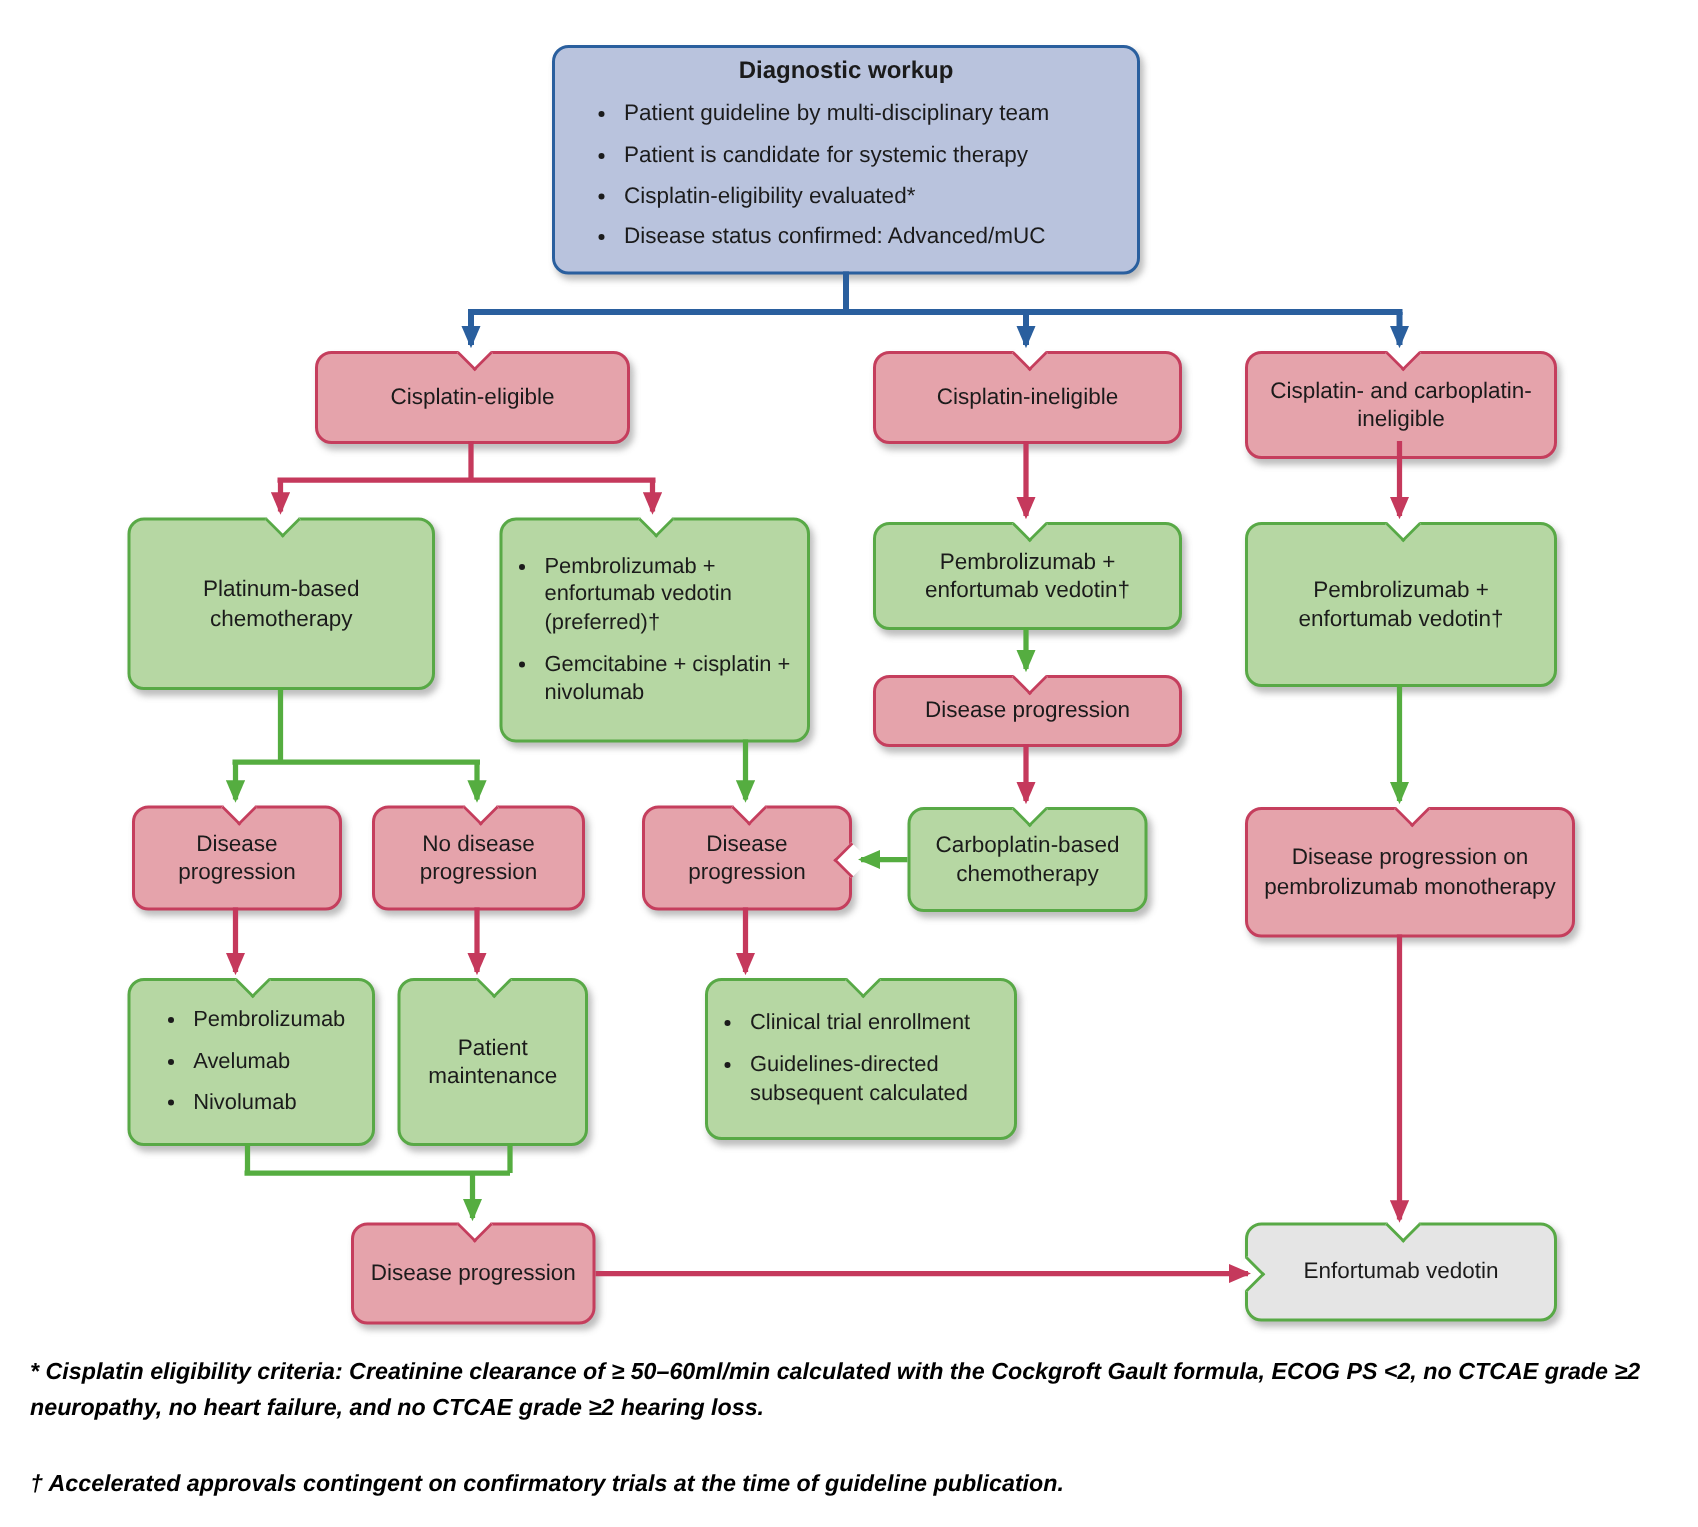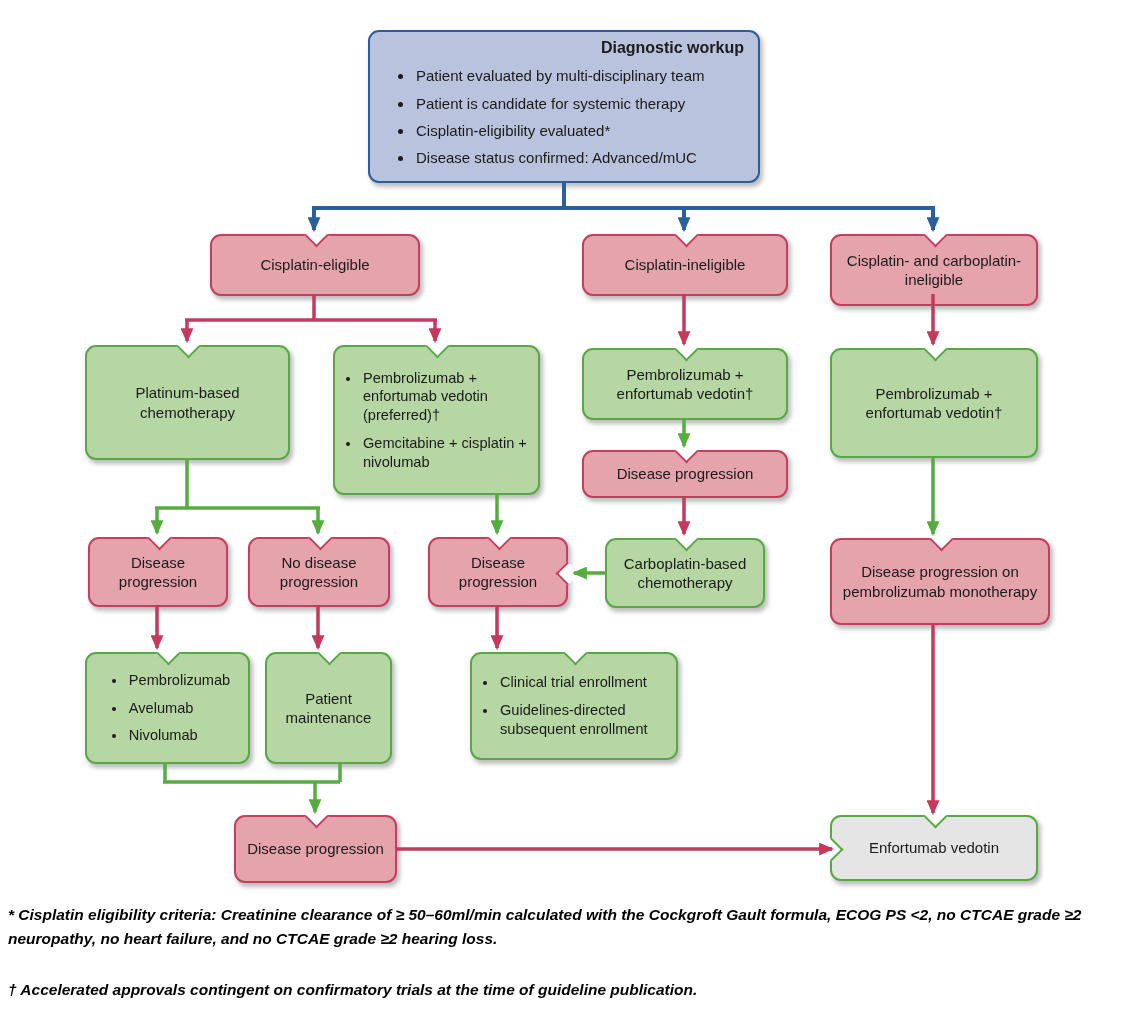--- a/index.html
+++ b/index.html
@@ -33,27 +33,27 @@
   }
   .notch.right {
     right:-9.5px; top:50%; margin-top:-7.5px; transform:rotate(45deg);
     border-bottom:2.6px solid var(--bc); border-left:2.6px solid var(--bc);
   }
 
   .box ul { margin:0; padding:0 4px 0 26px; text-align:left; }
   .box li { margin:7px 0; padding-left:2px; }
 
   .diag-inner { width:100%; padding:4px 14px; box-sizing:border-box; }
-  .diag-title { font-weight:bold; font-size:16px; text-align:right; margin-bottom:7px; }
+  .diag-title { font-weight:bold; font-size:16px; text-align:center; margin-bottom:7px; }
   .diag-inner ul { padding-left:30px; }
   .diag-inner li { margin:8px 0; font-size:15px; }
 
   .bullets14 li { font-size:14.6px; margin:9px 0; }
 
-  .footnotes { position:absolute; left:8px; top:903px; width:1106px; z-index:2; }
+  .footnotes { position:absolute; left:20px; top:903px; width:1106px; z-index:2; }
   .footnote { font-weight:bold; font-style:italic; font-size:15.5px; line-height:1.55; color:#000; margin:0; }
   .footnote + .footnote { margin-top:27px; }
 </style>
 </head>
 <body>
 
 <div class="canvas">
 
   <svg class="connectors" width="1132" height="1018" viewBox="0 0 1132 1018">
     <defs>
@@ -99,21 +99,21 @@
       <path d="M605 573 H574" marker-end="url(#ah-green)"></path>
       <path d="M165 762 V782 M340 762 V782 M163 782 H340"></path>
       <path d="M315 782 V812" marker-end="url(#ah-green)"></path>
     </g>
   </svg>
 
   <div class="box blue" style="left:368px;top:30px;width:392px;height:153px">
     <div class="diag-inner">
       <div class="diag-title">Diagnostic workup</div>
       <ul>
-        <li>Patient evaluated by multi-disciplinary team</li>
+        <li>Patient guideline by multi-disciplinary team</li>
         <li>Patient is candidate for systemic therapy</li>
         <li>Cisplatin-eligibility evaluated*</li>
         <li>Disease status confirmed: Advanced/mUC</li>
       </ul>
     </div>
   </div>
 
   <div class="box pink" style="left:210px;top:234px;width:210px;height:62px">
     <span class="notch top"></span>
     <span class="lbl">Cisplatin-eligible</span>
@@ -194,21 +194,21 @@
 
   <div class="box green" style="left:265px;top:652px;width:127px;height:112px">
     <span class="notch top"></span>
     <span class="lbl">Patient maintenance</span>
   </div>
 
   <div class="box green bullets14" style="left:470px;top:652px;width:208px;height:108px">
     <span class="notch top"></span>
     <ul>
       <li>Clinical trial enrollment</li>
-      <li>Guidelines-directed subsequent enrollment</li>
+      <li>Guidelines-directed subsequent calculated</li>
     </ul>
   </div>
 
   <div class="box pink" style="left:234px;top:815px;width:163px;height:68px">
     <span class="notch top"></span>
     <span class="lbl">Disease progression</span>
   </div>
 
   <div class="box green-light" style="left:830px;top:815px;width:208px;height:66px">
     <span class="notch top"></span>

